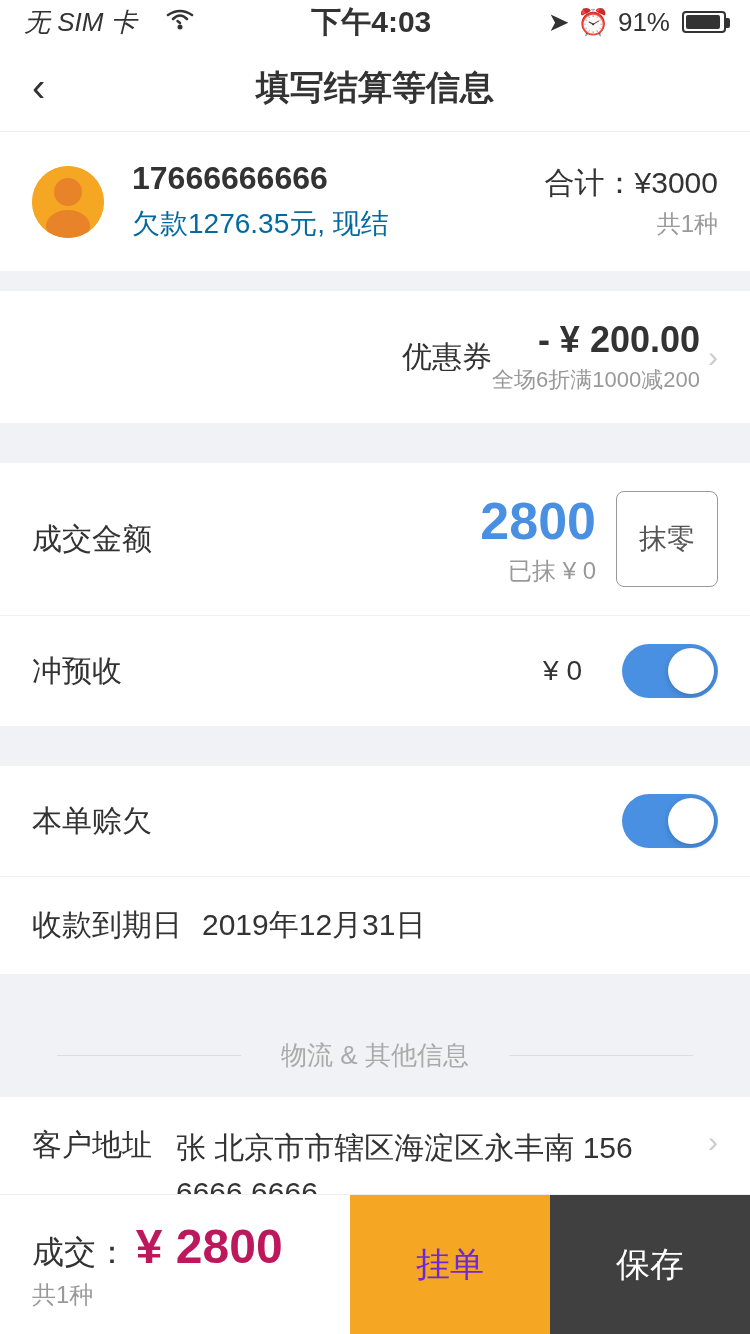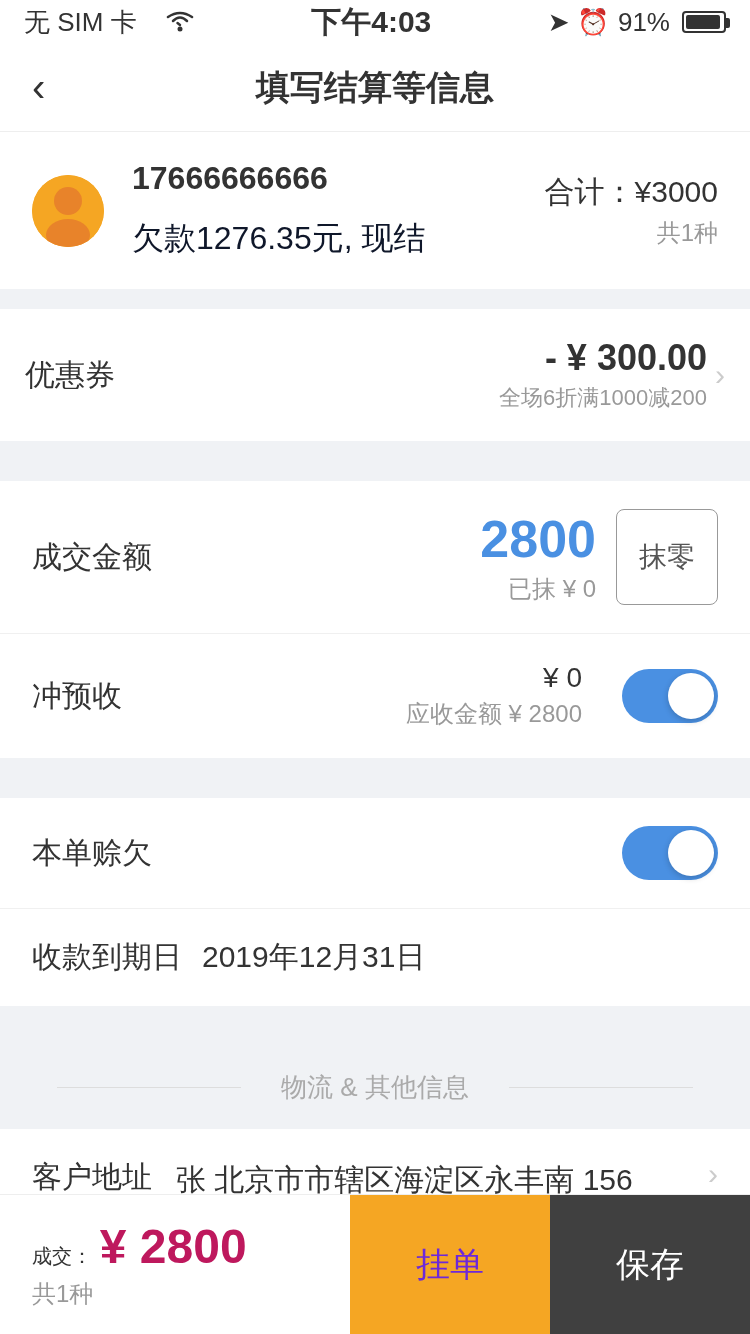--- a/index.html
+++ b/index.html
@@ -18,21 +18,21 @@
     .status-bar {
       height: 44px;
       background: #fff;
       display: flex;
       align-items: center;
       justify-content: space-between;
       padding: 0 24px;
       font-size: 26px;
       font-weight: 500;
     }
-    .status-left { display: flex; align-items: flex-end; gap: 28px; }
+    .status-left { display: flex; align-items: center; gap: 28px; font-style: italic; }
     .status-center { font-size: 30px; font-weight: 600; }
     .status-right { display: flex; align-items: center; gap: 8px; font-size: 26px; }
 
     
     .nav-bar {
       height: 88px;
       background: #fff;
       display: flex;
       align-items: center;
       padding: 0 32px;
@@ -89,45 +89,45 @@
       justify-content: center;
       overflow: hidden;
     }
     .customer-info {}
     .customer-phone {
       font-size: 32px;
       font-weight: 600;
       color: #333;
     }
     .customer-sub {
-      font-size: 32px;
-      color: #0f172a;
-      margin-top: 20px;
+      font-size: 28px;
+      color: #0369a1;
+      margin-top: 8px;
     }
     .customer-right {
       text-align: right;
     }
     .total-amount {
       font-size: 30px;
       color: #333;
       font-weight: 500;
     }
     .total-count {
       font-size: 24px;
       color: #999;
       margin-top: 4px;
     }
 
     
     .coupon-row {
       background: #fff;
-      padding: 28px 25px;
-      display: flex;
-      align-items: center;
-      justify-content: space-between;
+      padding: 28px 32px;
+      display: flex;
+      align-items: center;
+      justify-content: flex-end;
       margin-bottom: 20px;
     }
     .coupon-label {
       font-size: 30px;
       color: #333;
     }
     .coupon-amount {
       font-size: 36px;
       color: #333;
       font-weight: 600;
@@ -260,21 +260,21 @@
       border-top: 1px solid #eee;
     }
     .bottom-summary {
       flex: 1;
       display: flex;
       flex-direction: column;
       justify-content: center;
       padding: 0 32px;
     }
     .bottom-deal-label {
-      font-size: 20px;
+      font-size: 32px;
       color: #333;
     }
     .bottom-deal-amount {
       font-size: 48px;
       font-weight: 600;
       color: #be185d;
       display: inline;
     }
     .bottom-count {
       font-size: 24px;
@@ -360,21 +360,21 @@
         <span>合计：</span><span>¥3000</span>
       </div>
       <div class="total-count">共1种</div>
     </div>
   </div>
 
   <div class="coupon-row">
     <span class="coupon-label">优惠券</span>
     <div style="text-align:right; display:flex; align-items:center;">
       <div>
-        <div class="coupon-amount">- ¥ 300.00</div>
+        <div class="coupon-amount">- ¥ 200.00</div>
         <div class="coupon-desc">全场6折满1000减200</div>
       </div>
       <span class="chevron-right">›</span>
     </div>
   </div>
 
   <div class="separator"></div>
 
   <div class="card">
     <div class="row-item">
@@ -386,21 +386,20 @@
         </div>
         <button class="btn-round">抹零</button>
       </div>
     </div>
 
     <div class="row-item">
       <span class="row-label">冲预收</span>
       <div class="row-right-stack">
         <div class="row-right-text">
           <div style="font-size:28px;color:#333;">¥ 0</div>
-          <div style="font-size:24px;color:#999;margin-top:4px;">应收金额 ¥ 2800</div>
         </div>
         <div class="toggle"></div>
       </div>
     </div>
   </div>
 
   <div class="separator"></div>
 
   <div class="card">
     <div class="row-item">

